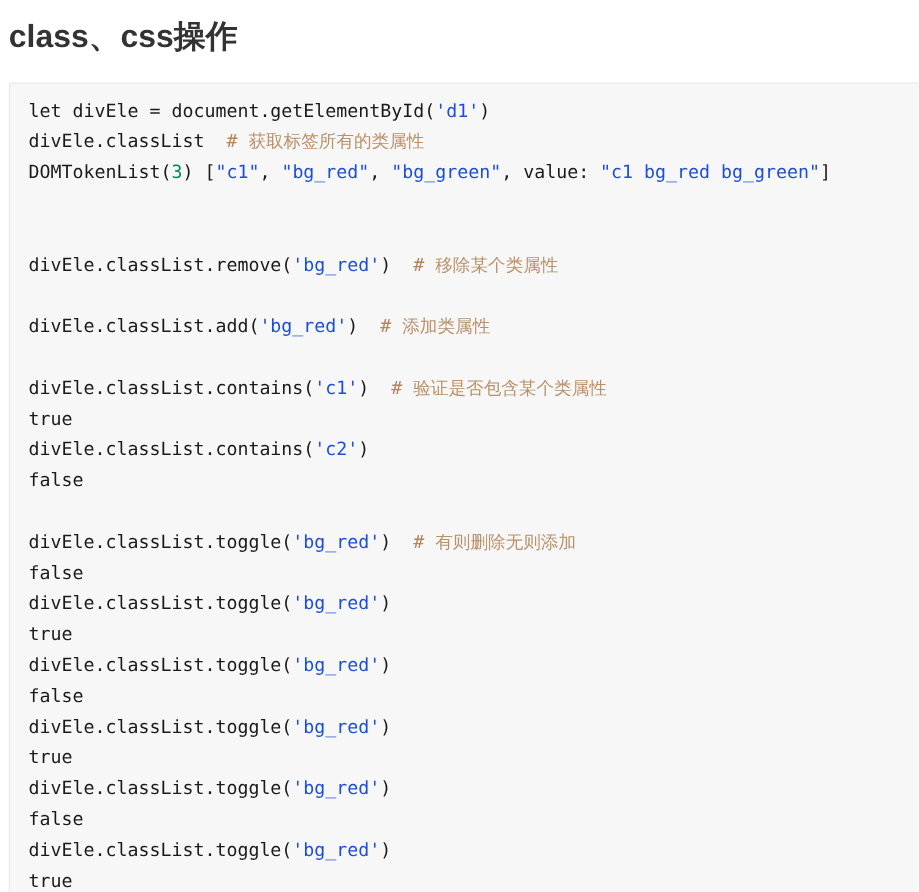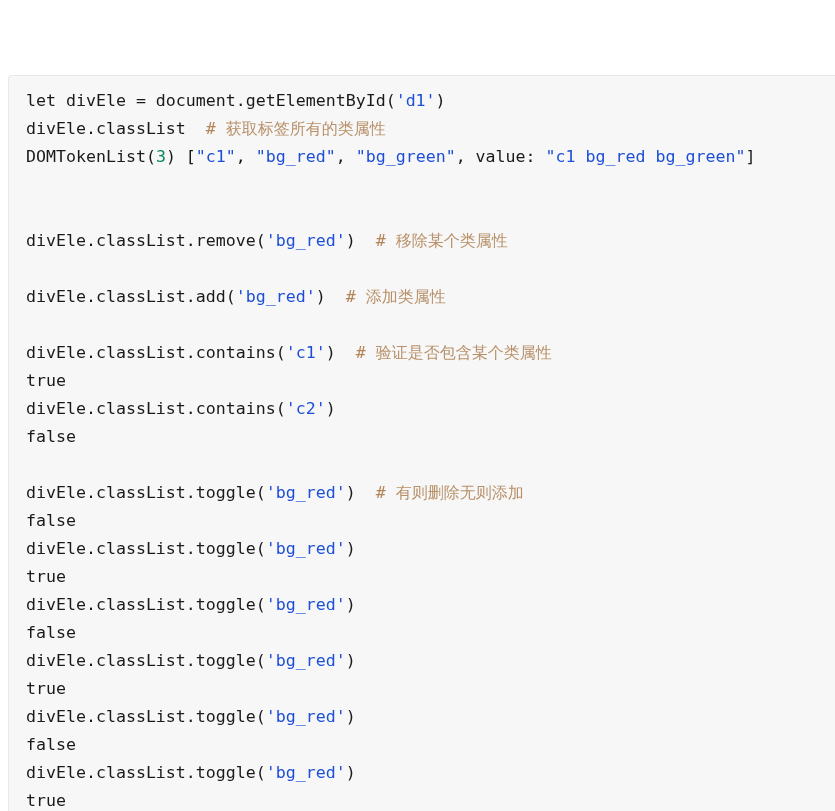--- a/index.html
+++ b/index.html
@@ -64,17 +64,18 @@
     font-size: 16px;
     color: #b8916a;
     margin-top: 18px;
   }
   .tok-plain { color: #1a1a1a; }
 </style>
 </head>
 <body>
 
 <div class="page">
+  <h2 class="heading">class、css操作</h2>
 
   <div class="code-block">
     <ul class="code-lines" id="code-lines"><li class="code-line"><span class="tok-plain">let divEle = document.getElementById(</span><span class="tok-str">'d1'</span><span class="tok-plain">)</span></li><li class="code-line"><span class="tok-plain">divEle.classList  </span><span class="tok-comment"><span># </span><span class="cjk">获取标签所有的类属性</span></span></li><li class="code-line"><span class="tok-plain">DOMTokenList(</span><span class="tok-num">3</span><span class="tok-plain">) [</span><span class="tok-str">"c1"</span><span class="tok-plain">, </span><span class="tok-str">"bg_red"</span><span class="tok-plain">, </span><span class="tok-str">"bg_green"</span><span class="tok-plain">, value: </span><span class="tok-str">"c1 bg_red bg_green"</span><span class="tok-plain">]</span></li><li class="code-line"> </li><li class="code-line"> </li><li class="code-line"><span class="tok-plain">divEle.classList.remove(</span><span class="tok-str">'bg_red'</span><span class="tok-plain">)  </span><span class="tok-comment"><span># </span><span class="cjk">移除某个类属性</span></span></li><li class="code-line"> </li><li class="code-line"><span class="tok-plain">divEle.classList.add(</span><span class="tok-str">'bg_red'</span><span class="tok-plain">)  </span><span class="tok-comment"><span># </span><span class="cjk">添加类属性</span></span></li><li class="code-line"> </li><li class="code-line"><span class="tok-plain">divEle.classList.contains(</span><span class="tok-str">'c1'</span><span class="tok-plain">)  </span><span class="tok-comment"><span># </span><span class="cjk">验证是否包含某个类属性</span></span></li><li class="code-line"><span class="tok-plain">true</span></li><li class="code-line"><span class="tok-plain">divEle.classList.contains(</span><span class="tok-str">'c2'</span><span class="tok-plain">)</span></li><li class="code-line"><span class="tok-plain">false</span></li><li class="code-line"> </li><li class="code-line"><span class="tok-plain">divEle.classList.toggle(</span><span class="tok-str">'bg_red'</span><span class="tok-plain">)  </span><span class="tok-comment"><span># </span><span class="cjk">有则删除无则添加</span></span></li><li class="code-line"><span class="tok-plain">false</span></li><li class="code-line"><span class="tok-plain">divEle.classList.toggle(</span><span class="tok-str">'bg_red'</span><span class="tok-plain">)</span></li><li class="code-line"><span class="tok-plain">true</span></li><li class="code-line"><span class="tok-plain">divEle.classList.toggle(</span><span class="tok-str">'bg_red'</span><span class="tok-plain">)</span></li><li class="code-line"><span class="tok-plain">false</span></li><li class="code-line"><span class="tok-plain">divEle.classList.toggle(</span><span class="tok-str">'bg_red'</span><span class="tok-plain">)</span></li><li class="code-line"><span class="tok-plain">true</span></li><li class="code-line"><span class="tok-plain">divEle.classList.toggle(</span><span class="tok-str">'bg_red'</span><span class="tok-plain">)</span></li><li class="code-line"><span class="tok-plain">false</span></li><li class="code-line"><span class="tok-plain">divEle.classList.toggle(</span><span class="tok-str">'bg_red'</span><span class="tok-plain">)</span></li><li class="code-line"><span class="tok-plain">true</span></li></ul>
   </div>
 </div>
 
 </body></html>

